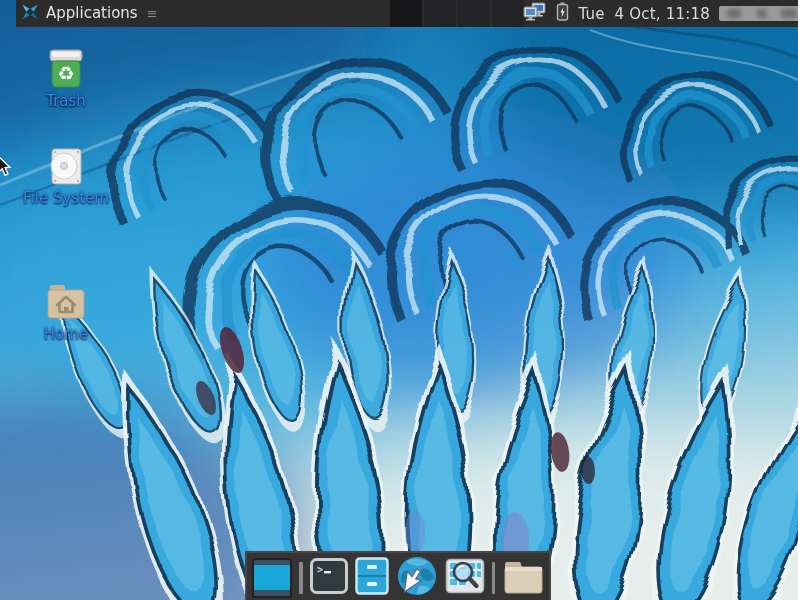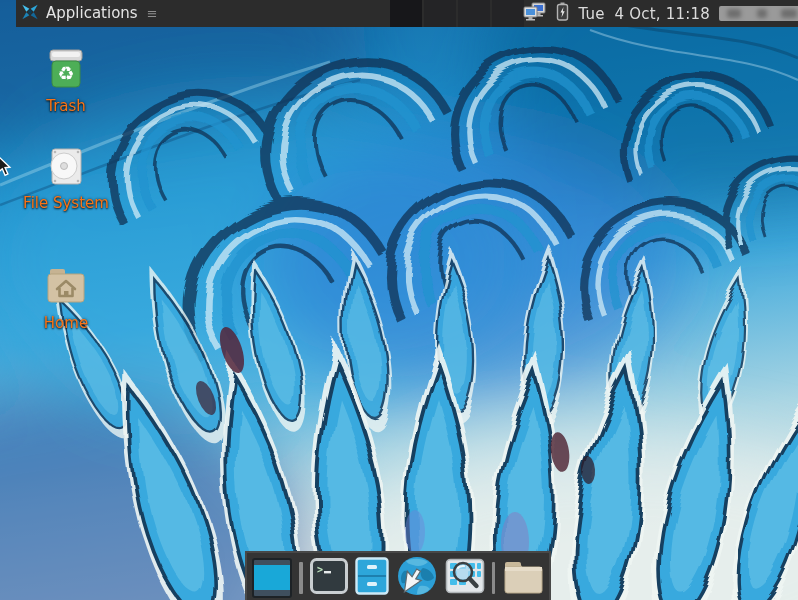--- a/index.html
+++ b/index.html
@@ -23,23 +23,23 @@
   .redacted span{position:absolute;top:3px;width:14px;height:9px;background:#6e6e6e;
                  border-radius:3px;filter:blur(2px);}
   .redacted span:nth-child(1){left:8px;}
   .redacted span:nth-child(2){left:38px;width:10px;}
   .redacted span:nth-child(3){left:62px;width:16px;}
 
   
   .dicons{position:absolute;left:0;top:0;z-index:2;}
   .dicon{position:absolute;left:21px;width:90px;text-align:center;cursor:default;}
   .dicon .glyph{display:flex;justify-content:center;}
-  .dicon .lbl{margin-top:5px;color:#f97316;font-size:15px;
+  .dicon .lbl{color:#3b82f6;font-size:15px;
               text-shadow:0 1px 2px rgba(0,0,0,.85), 0 0 3px rgba(0,0,0,.6);}
-  #di-trash{top:46px;} #di-fs{top:145px;} #di-home{top:263px;text-align:center;}
+  #di-trash{top:46px;} #di-fs{top:145px;} #di-home{top:279px;text-align:center;}
 
   
   .dock{position:absolute;left:245px;top:551px;width:306px;height:49px;background:#343434;
         border:2px solid #484848;border-bottom:none;box-sizing:border-box;z-index:5;
         display:flex;align-items:center;gap:7px;padding:2px 5px 0 5px;}
   .dock .sep{width:4px;height:32px;background:#8b8b8b;border-radius:1px;}
   .dock .ditem{display:flex;align-items:center;justify-content:center;}
   .show-desktop{width:46px;height:40px;border-radius:3px;background:#3f4f5e;
                 border:2px solid #1d2226;box-sizing:border-box;overflow:hidden;}
   .show-desktop .scr{width:100%;height:25px;background:#19a8d8;}

